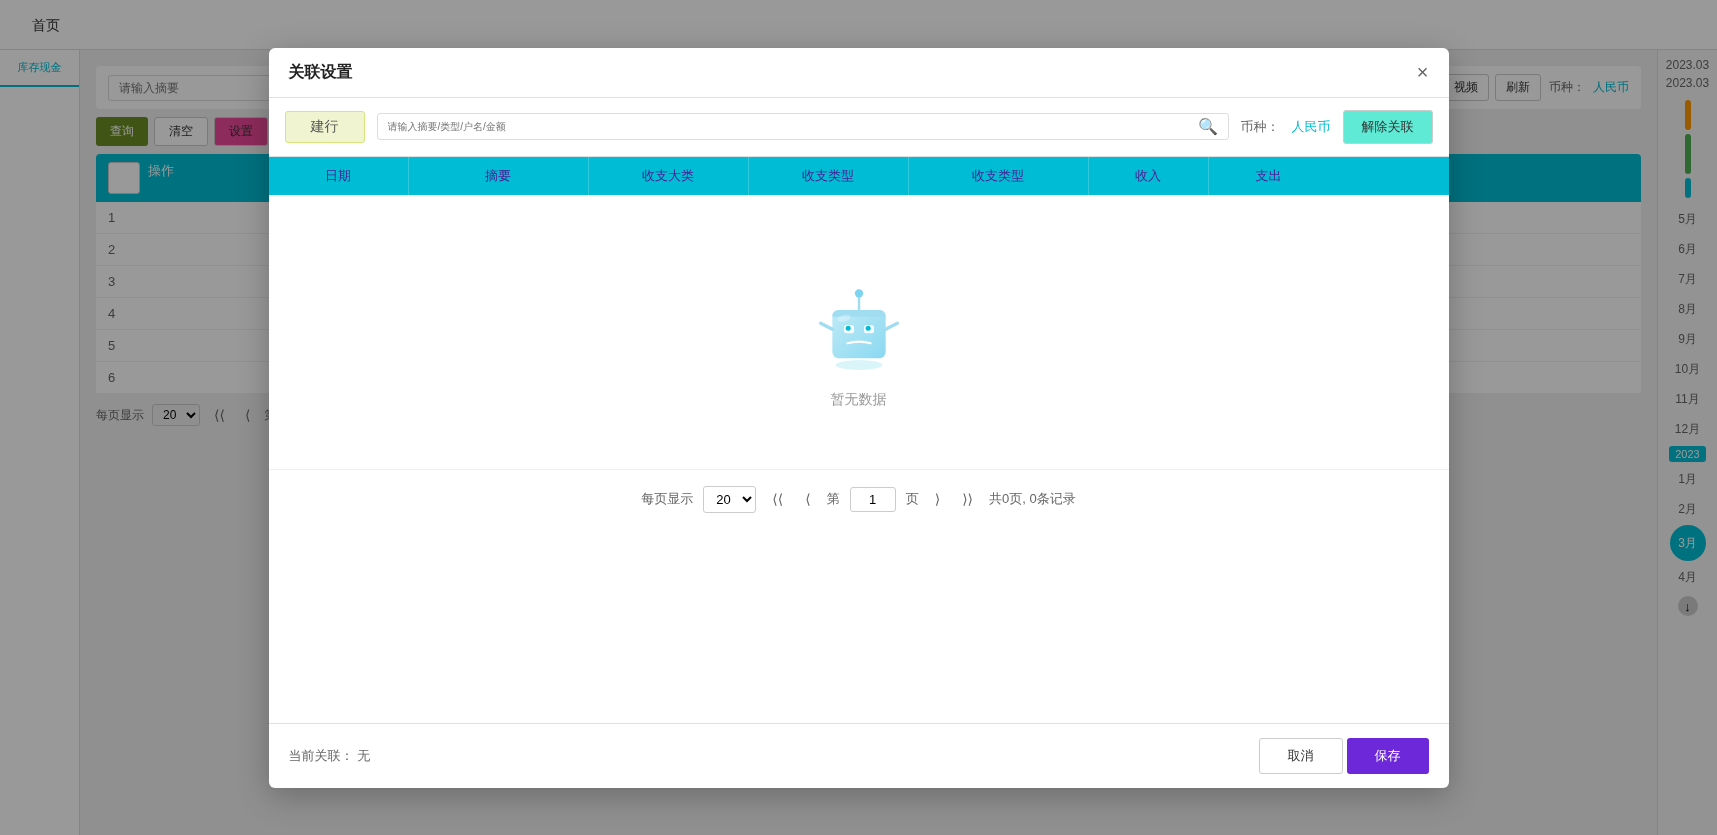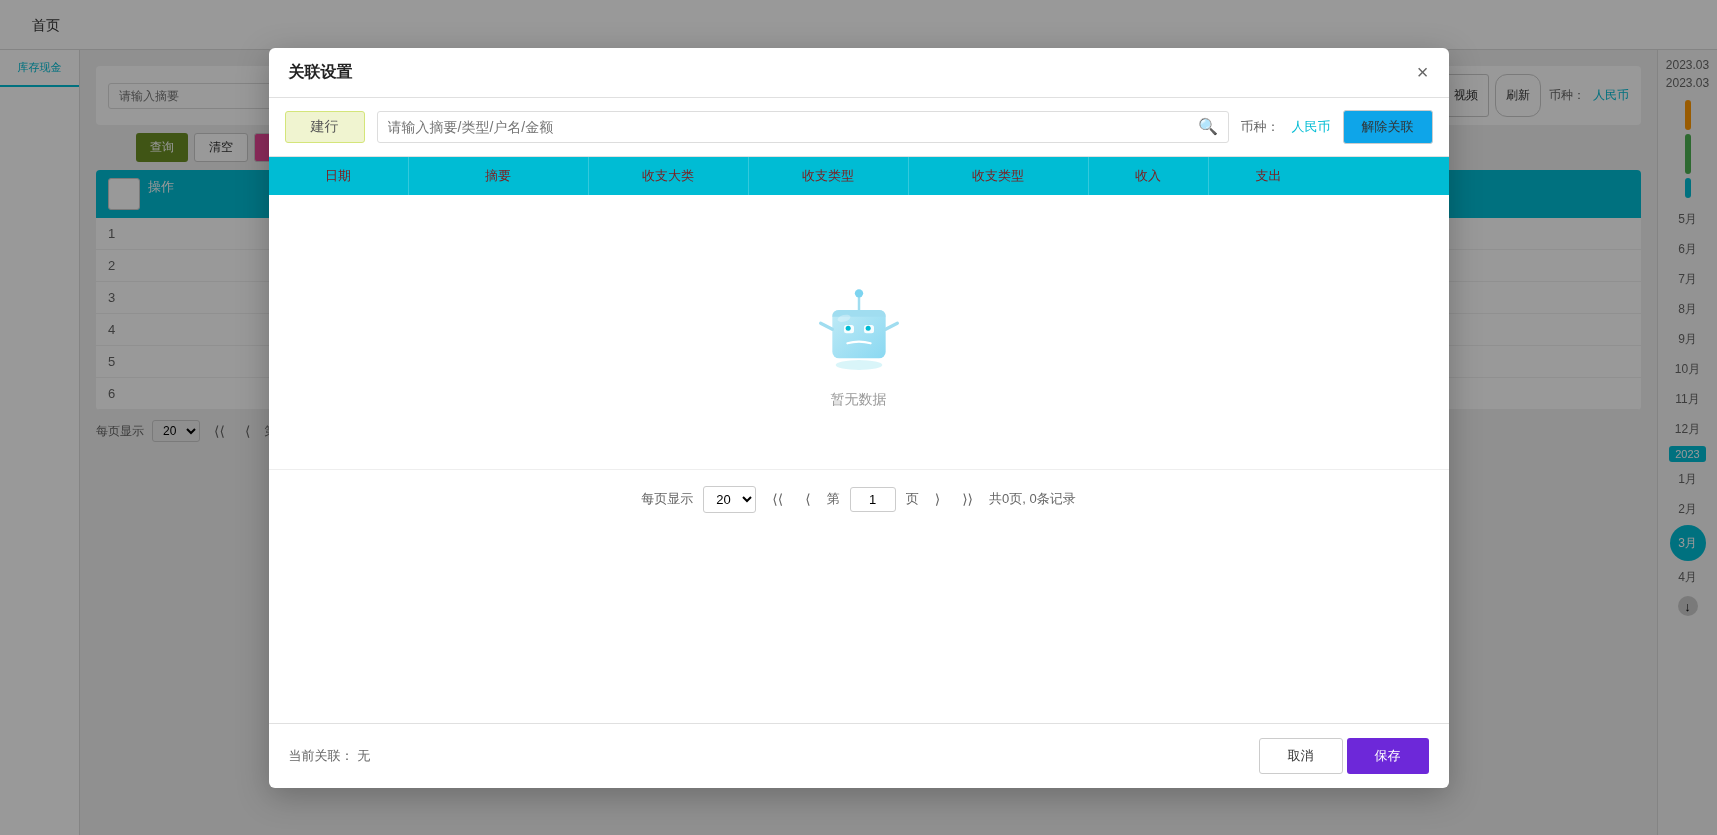--- a/index.html
+++ b/index.html
@@ -163,21 +163,21 @@
       position: relative;
       display: flex;
       align-items: center;
     }
 
     .search-input {
       width: 100%;
       border: 1px solid #ddd;
       border-radius: 3px;
       padding: 7px 36px 7px 10px;
-      font-size: 14px;
+      font-size: 10px;
       color: #999;
       outline: none;
     }
 
     .search-icon {
       position: absolute;
       right: 10px;
       color: #00bcd4;
       font-size: 16px;
     }
@@ -187,34 +187,34 @@
       font-size: 13px;
       white-space: nowrap;
     }
 
     .currency-value {
       color: #00bcd4;
       font-size: 13px;
     }
 
     .btn-unlink {
-      background: #0ea5e9;
+      background: #5eead4;
       border: 1px solid #ccc;
       color: #333;
       padding: 7px 18px;
       border-radius: 3px;
       cursor: pointer;
       font-size: 13px;
     }
 
     .table-header {
       display: grid;
       grid-template-columns: 140px 180px 160px 160px 180px 120px 120px;
       background: #00bcd4;
-      color: #7f1d1d;
+      color: #4c1d95;
     }
 
     .th-cell {
       padding: 10px 12px;
       text-align: center;
       font-size: 13px;
       font-weight: normal;
       border-right: 1px solid rgba(255,255,255,0.2);
     }
 
@@ -396,28 +396,28 @@
     <div class="bg-main">
 
       <div style="background:#fff; padding:8px 12px; display:flex; align-items:center; gap:8px; margin-bottom:8px; border-radius:4px;">
         <input style="border: 1px solid rgb(221, 221, 221); border-radius: 3px; padding: 5px 10px; font-size: 12px; width: 200px; color: rgb(153, 153, 153);" placeholder="请输入摘要">
         <span style="color:#666; font-size:12px;">收支</span>
         <span style="color:#666; font-size:12px; margin-left:20px;">币种：</span>
         <span style="color:#00bcd4; font-size:12px;">人民币</span>
         <span style="margin-left:20px; color:#666; font-size:12px;">收支</span>
         <div style="margin-left:auto; display:flex; gap:6px;">
           <button style="background:#fff; border:1px solid #ccc; color:#333; padding:4px 10px; border-radius:3px; cursor:pointer; font-size:12px;">视频</button>
-          <button style="background:#fff; border:1px solid #ccc; color:#333; padding:12px 10px; border-radius:12px; cursor:pointer; font-size:12px;">刷新</button>
+          <button style="background:#fff; border:1px solid #ccc; color:#333; padding:4px 10px; border-radius:3px; cursor:pointer; font-size:12px;">刷新</button>
         </div>
         <span style="color:#666; font-size:12px;">币种：</span>
         <span style="color:#00bcd4; font-size:12px;">人民币</span>
       </div>
 
       <div style="display:flex; gap:6px; margin-bottom:8px;">
-        <button style="background:#6b8e23; color:#fff; border:none; padding:5px 14px; border-radius:3px; cursor:pointer; font-size:12px;margin-left:40px;">查询</button>
+        <button style="background:#6b8e23; color:#fff; border:none; padding:5px 14px; border-radius:3px; cursor:pointer; font-size:12px;">查询</button>
         <button style="background:#fff; border:1px solid #ccc; color:#333; padding:5px 14px; border-radius:3px; cursor:pointer; font-size:12px;">清空</button>
         <button style="background:#ec4899; border:1px solid #ccc; color:#333; padding:5px 14px; border-radius:3px; cursor:pointer; font-size:12px;">设置</button>
       </div>
 
       <div class="bg-table-wrap">
         <div class="bg-table-header">
           <div style="width:32px; margin-right:8px;">
             <div class="gear-icon-wrap">⚙</div>
           </div>
           <div style="flex:1; color:#fff; font-size:13px;">操作</div>

